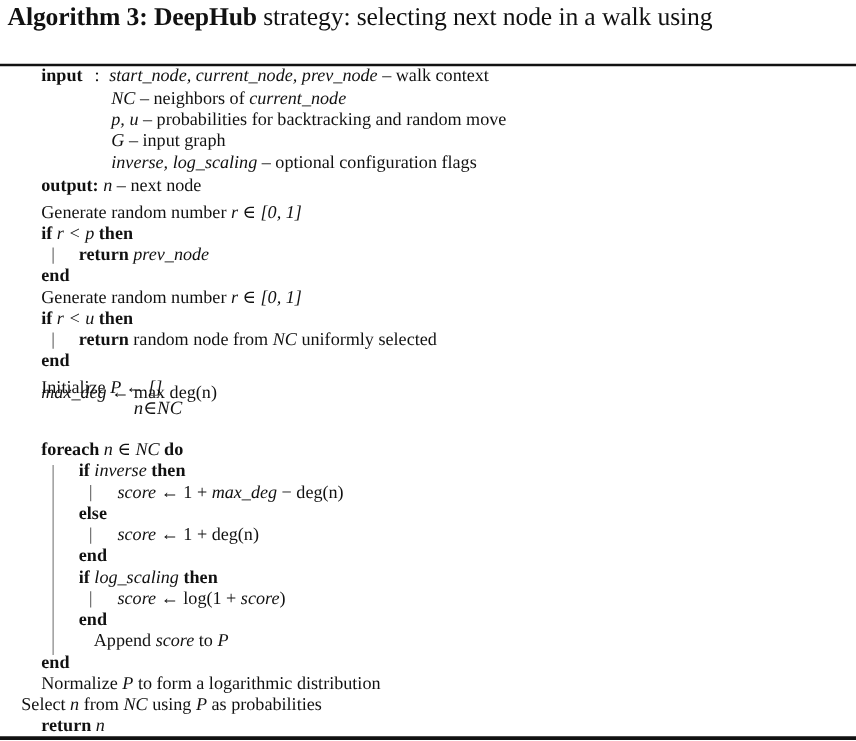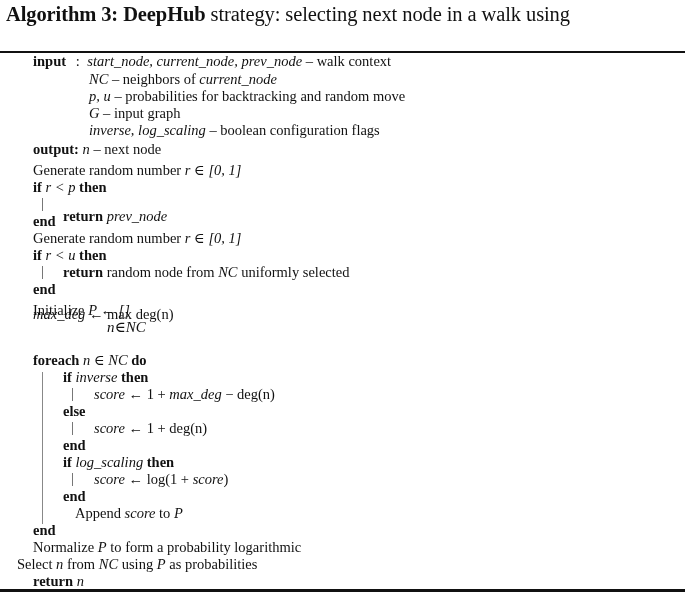--- a/index.html
+++ b/index.html
@@ -34,35 +34,35 @@
 <div class="line" style="left:89px; top:71px;">
   <span class="it">NC</span><span> – neighbors of </span><span class="it">current_node</span>
 </div>
 <div class="line" style="left:89px; top:88px;">
   <span class="it">p, u</span><span> – probabilities for backtracking and random move</span>
 </div>
 <div class="line" style="left:89px; top:105px;">
   <span class="it">G</span><span> – input graph</span>
 </div>
 <div class="line" style="left:89px; top:122px;">
-  <span class="it">inverse, log_scaling</span><span> – boolean configuration flags</span>
+  <span class="it">inverse, log_scaling</span><span> – optional configuration flags</span>
 </div>
 <div class="line" style="left:33px; top:141px;">
   <span class="kw">output:</span>
   <span class="it">n</span><span> – next node</span>
 </div>
 
 <div class="line" style="left:33px; top:162px;">
   <span>Generate random number </span><span class="it">r ∈ [0, 1]</span>
 </div>
 <div class="line" style="left:33px; top:179px;">
   <span class="kw">if</span><span class="it"> r &lt; p </span><span class="kw">then</span>
 </div>
 <div class="vbar" style="left:42px; top:198px; height:13px;"></div>
-<div class="line" style="left:63px; top:196px;margin-top:12px;">
+<div class="line" style="left:63px; top:196px;">
   <span class="kw">return</span>
   <span class="it">prev_node</span>
 </div>
 <div class="line kw" style="left:33px; top:213px;">end</div>
 
 <div class="line" style="left:33px; top:230px;">
   <span>Generate random number </span><span class="it">r ∈ [0, 1]</span>
 </div>
 <div class="line" style="left:33px; top:247px;">
   <span class="kw">if</span><span class="it"> r &lt; u </span><span class="kw">then</span>
@@ -109,21 +109,21 @@
 <div class="line" style="left:94px; top:471px;">
   <span class="it">score</span><span> ← log(1 + </span><span class="it">score</span><span>)</span>
 </div>
 <div class="line kw" style="left:63px; top:488px;">end</div>
 <div class="line" style="left:63px; top:505px;margin-left:12px;">
   <span>Append </span><span class="it">score</span><span> to </span><span class="it">P</span>
 </div>
 <div class="line kw" style="left:33px; top:522px;">end</div>
 
 <div class="line" style="left:33px; top:539px;">
-  <span>Normalize </span><span class="it">P</span><span> to form a probability logarithmic</span>
+  <span>Normalize </span><span class="it">P</span><span> to form a logarithmic distribution</span>
 </div>
 <div class="line" style="left:17px; top:556px;text-align:center;">
   <span>Select </span><span class="it">n</span><span> from </span><span class="it">NC</span><span> using </span><span class="it">P</span><span> as probabilities</span>
 </div>
 <div class="line" style="left:33px; top:573px;">
   <span class="kw">return</span>
   <span class="it">n</span>
 </div>
 <div class="rule-bottom"></div>
 

